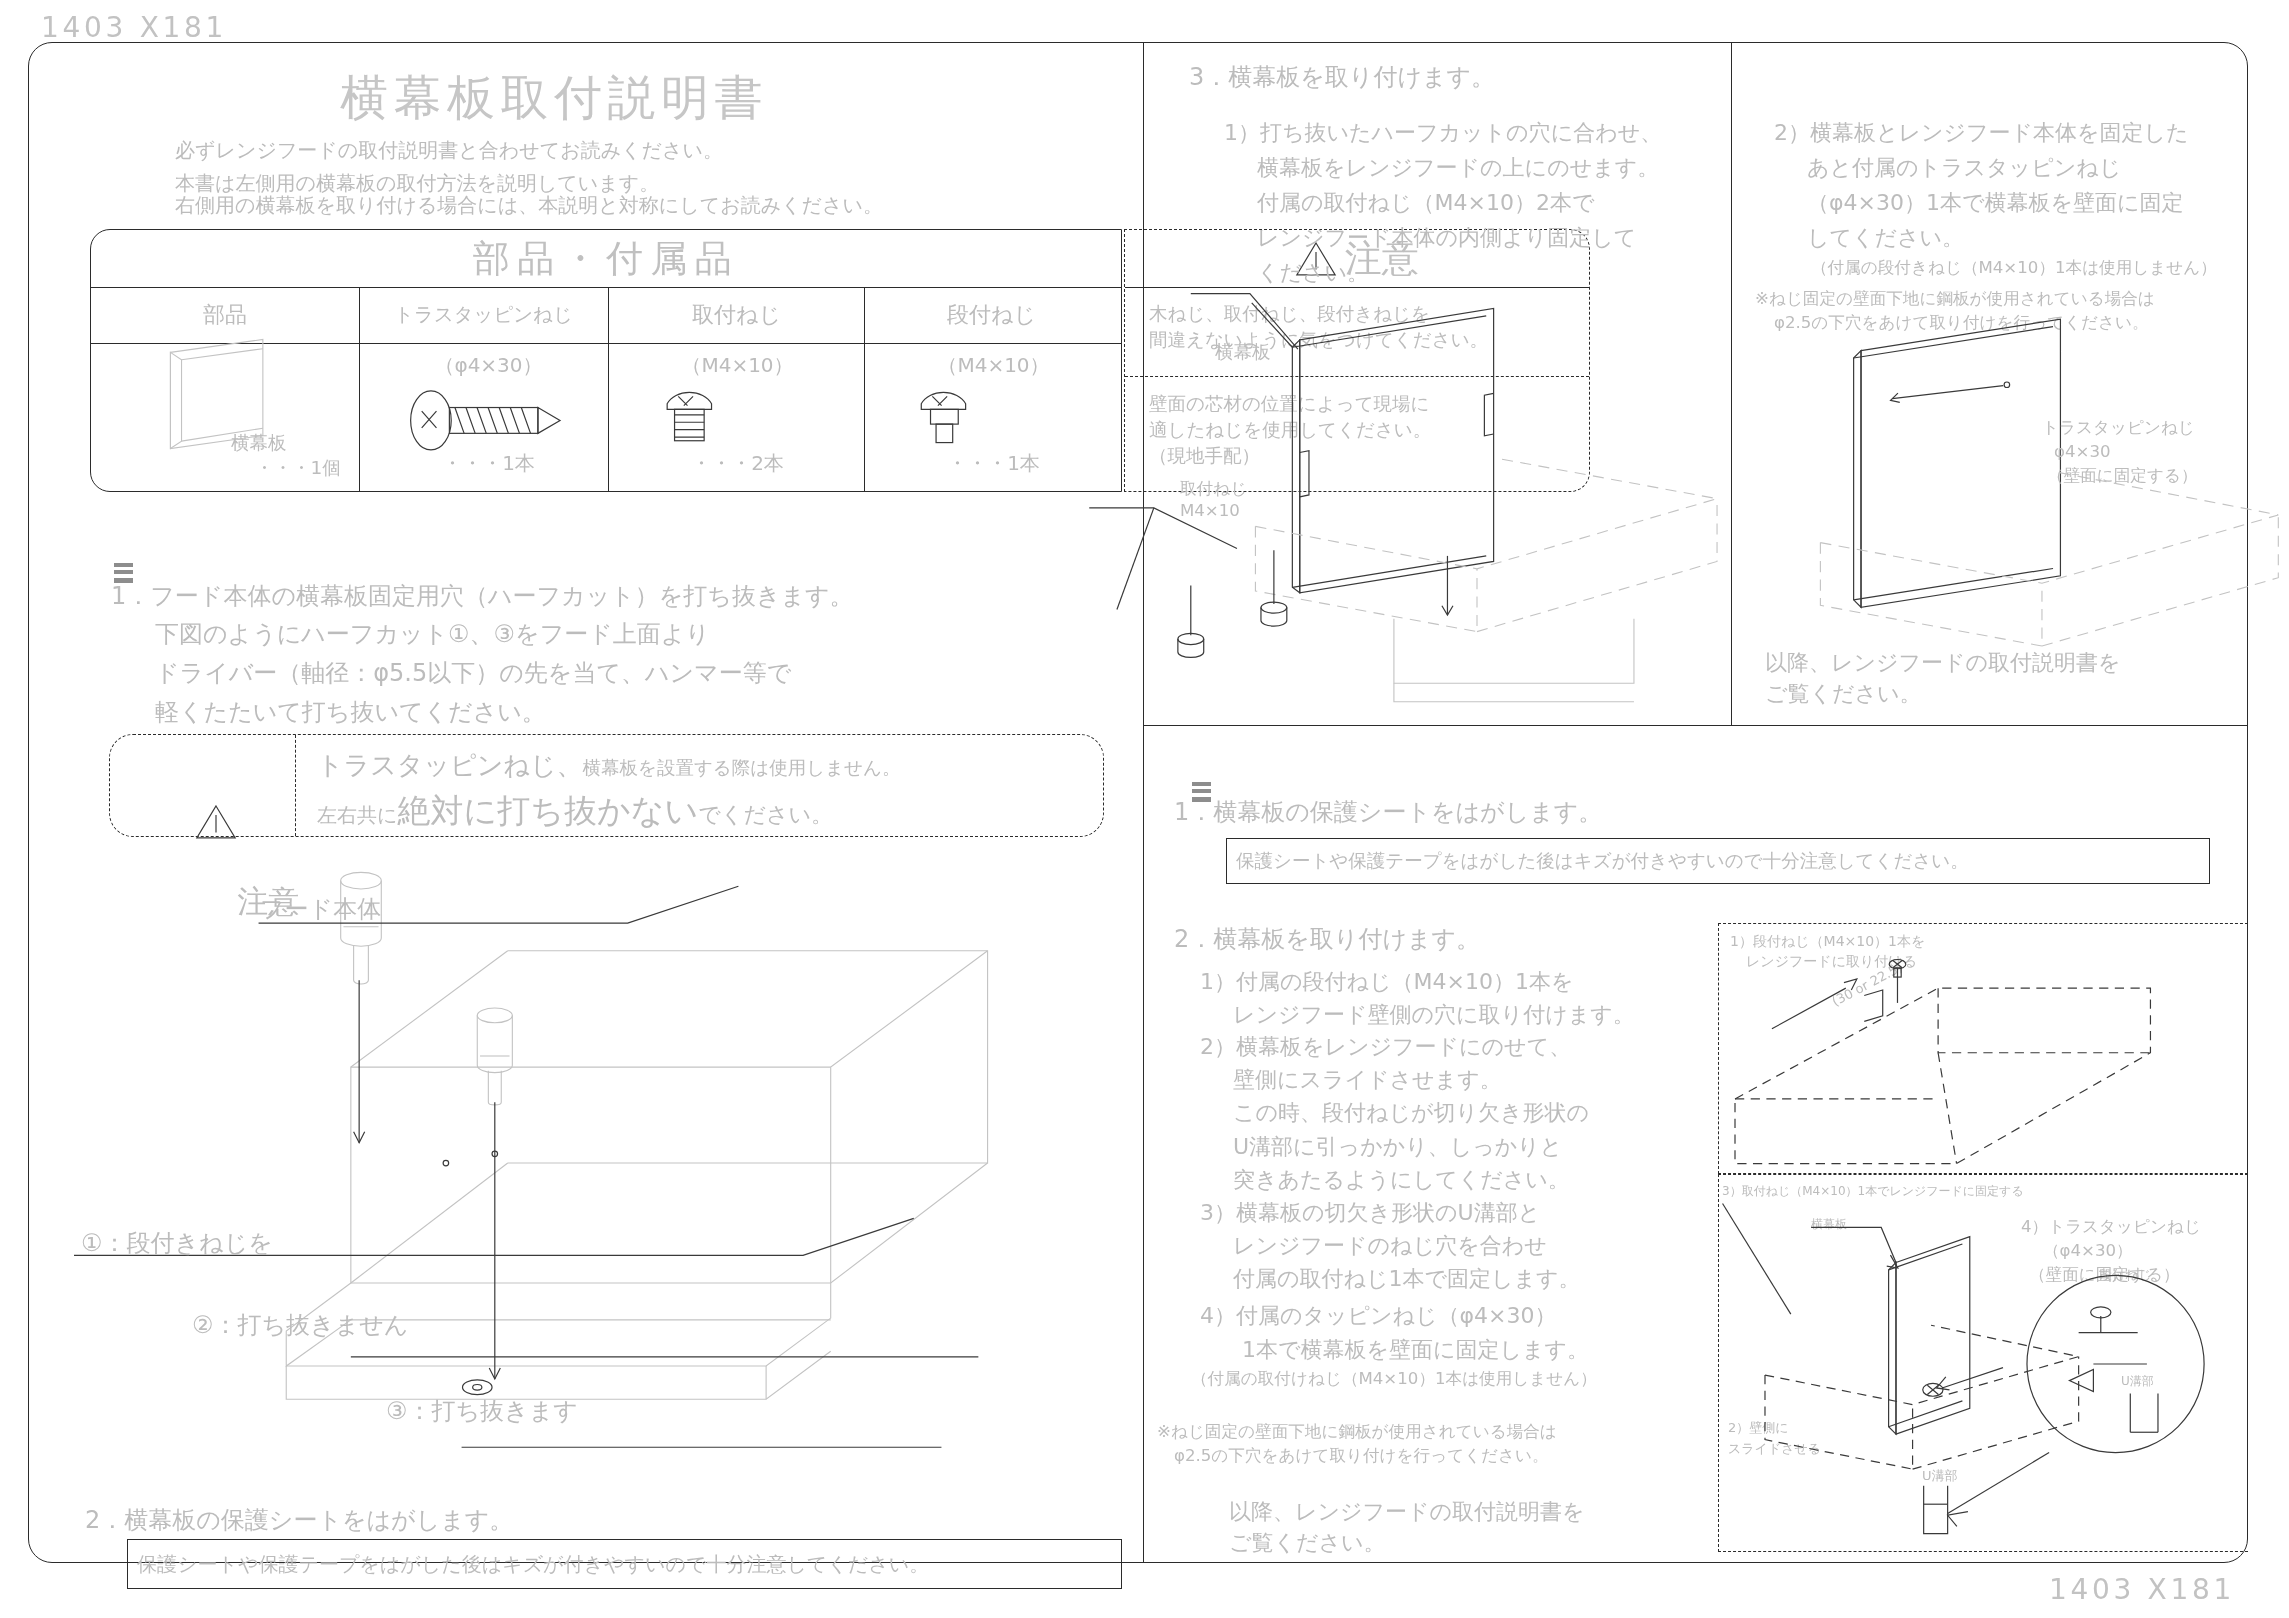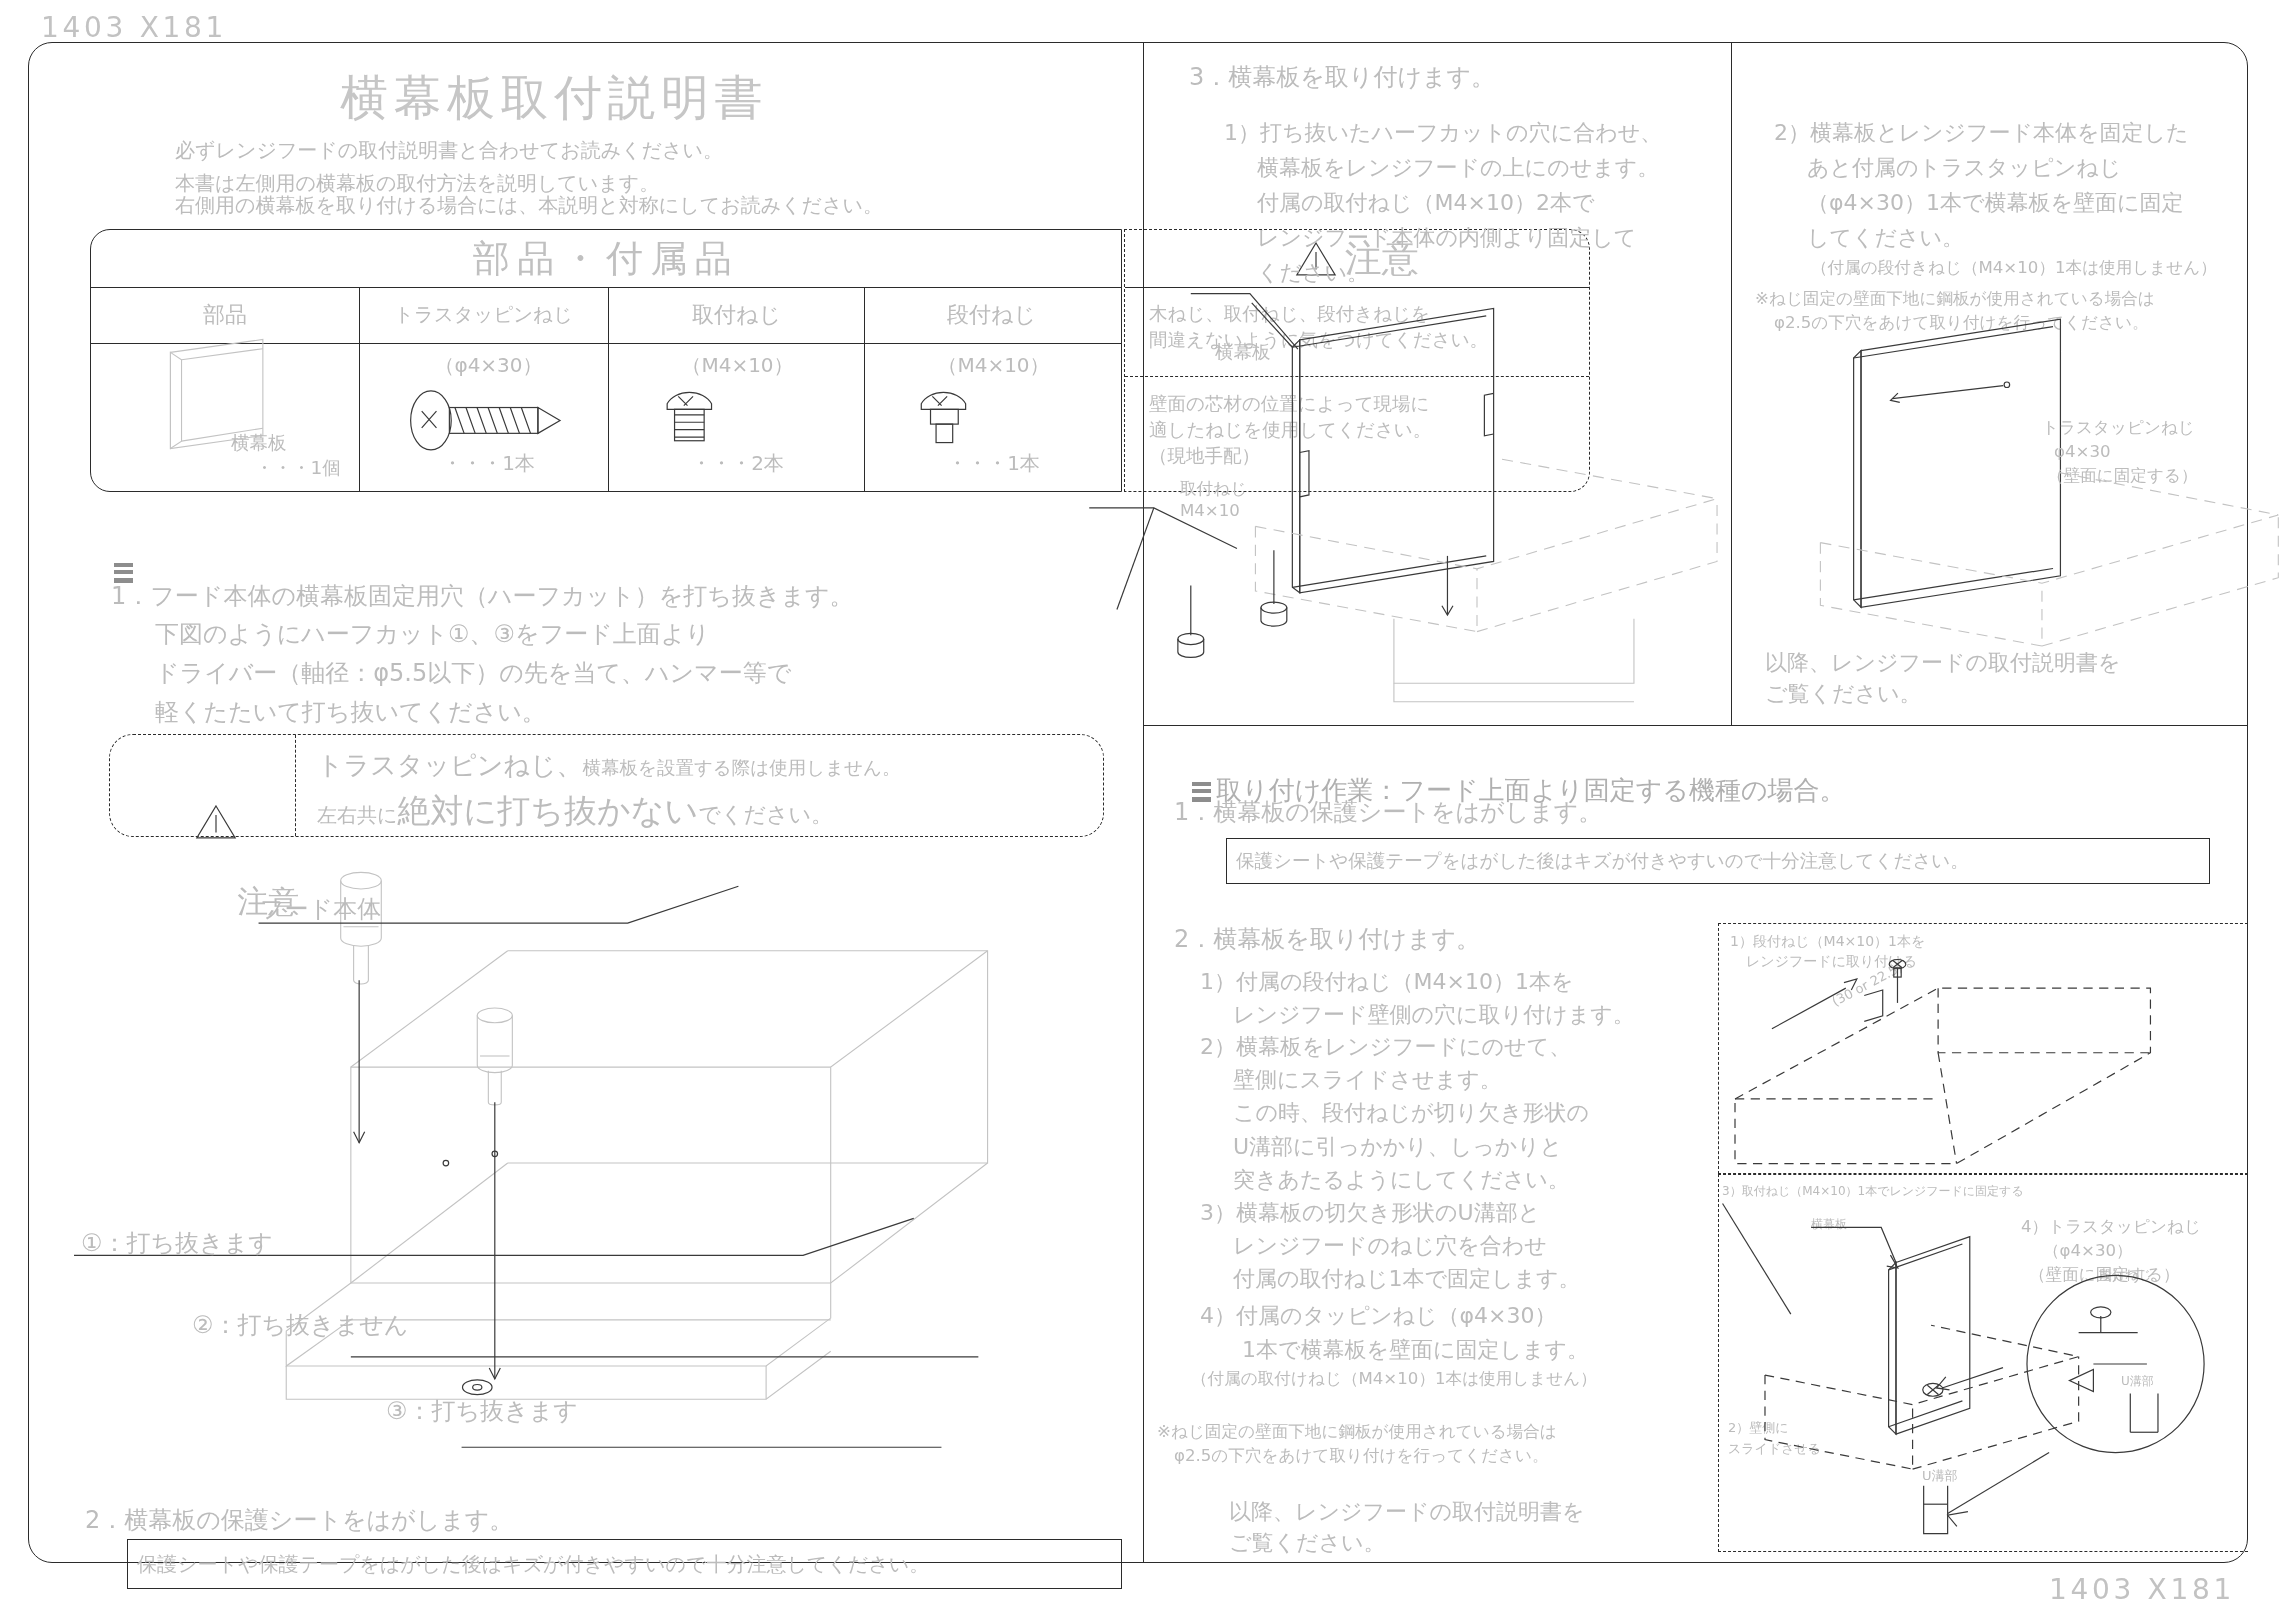--- a/index.html
+++ b/index.html
@@ -237,21 +237,21 @@
       <path class="ln-d" d="M450 522 l6 12 l6 -12"></path>
     </g>
 
     <path class="ln-d" d="M200 40 h400 l120 -40"></path>
     <path class="ln-d" d="M0 400 h790 l120 -40"></path>
     <path class="ln-d" d="M300 510 h680"></path>
     <path class="ln-d" d="M420 608 h520"></path>
   </svg>
 
   <div class="t s26" style="left:260px;top:893px;">フード本体</div>
-  <div class="t s26" style="left:81px;top:1227px;">①：打ち抜きます</div>
+  <div class="t s26" style="left:81px;top:1227px;">①：段付きねじを</div>
   <div class="t s26" style="left:192px;top:1309px;">②：打ち抜きません</div>
   <div class="t s26" style="left:386px;top:1395px;">③：打ち抜きます</div>
 
   <div class="t s26" style="left:85px;top:1504px;">2．横幕板の保護シートをはがします。</div>
   <div class="notebox" style="left:127px;top:1539px;width:995px;height:50px;">
     <span class="t s22" style="position:relative;left:0;top:0;">保護シートや保護テープをはがした後はキズが付きやすいので十分注意してください。</span>
   </div>
 
   <div class="t s26" style="left:1189px;top:61px;">3．横幕板を取り付けます。</div>
   <div class="t s24" style="left:1224px;top:118px;">1）打ち抜いたハーフカットの穴に合わせ、</div>
@@ -327,21 +327,21 @@
     </g>
   </svg>
   <div class="t s18" style="left:2042px;top:417px;">トラスタッピンねじ</div>
   <div class="t s18" style="left:2054px;top:441px;">φ4×30</div>
   <div class="t s18" style="left:2047px;top:465px;">（壁面に固定する）</div>
 
   <div class="t s24" style="left:1765px;top:648px;">以降、レンジフードの取付説明書を</div>
   <div class="t s24" style="left:1765px;top:679px;">ご覧ください。</div>
 
   <div class="t s28" style="left:1159px;top:738px;color:#b0b0b0;">
-    <span class="sq"></span><span>取り付け作業：フード上面より固定する機種の場合。</span>
+    <span class="sq"></span>
   </div>
 
   <div class="t s26" style="left:1174px;top:796px;">1．横幕板の保護シートをはがします。</div>
   <div class="notebox" style="left:1226px;top:838px;width:984px;height:46px;">
     <span class="t s20" style="position:relative;left:0;top:0;">保護シートや保護テープをはがした後はキズが付きやすいので十分注意してください。</span>
   </div>
 
   <div class="t s26" style="left:1174px;top:923px;">2．横幕板を取り付けます。</div>
   <div class="t s24" style="left:1200px;top:967px;">1）付属の段付ねじ（M4×10）1本を</div>
   <div class="t s24" style="left:1233px;top:1000px;">レンジフード壁側の穴に取り付けます。</div>

